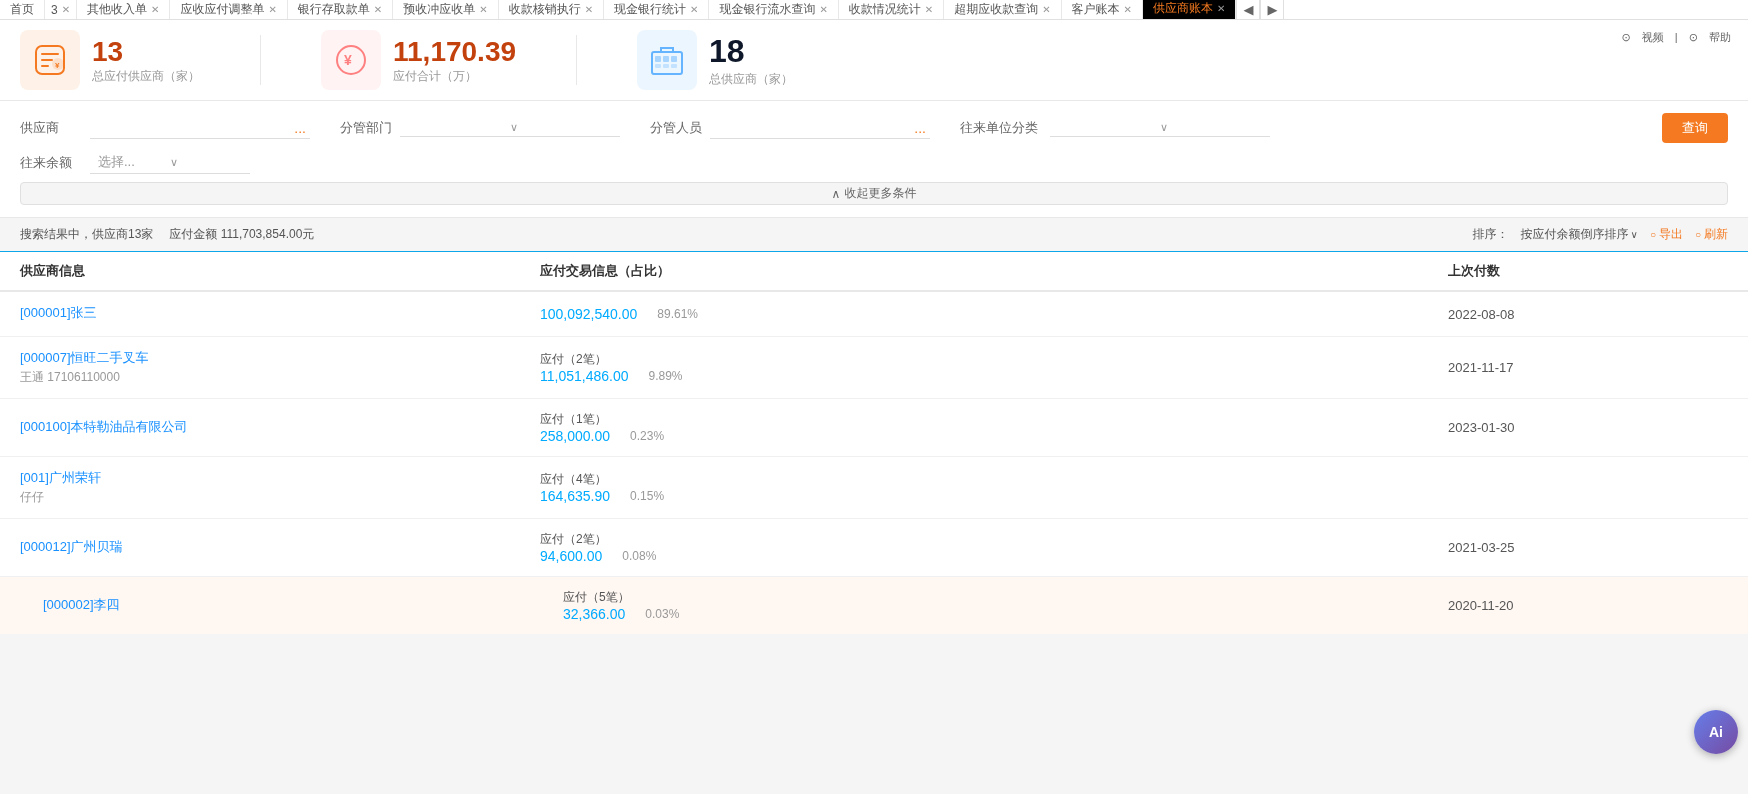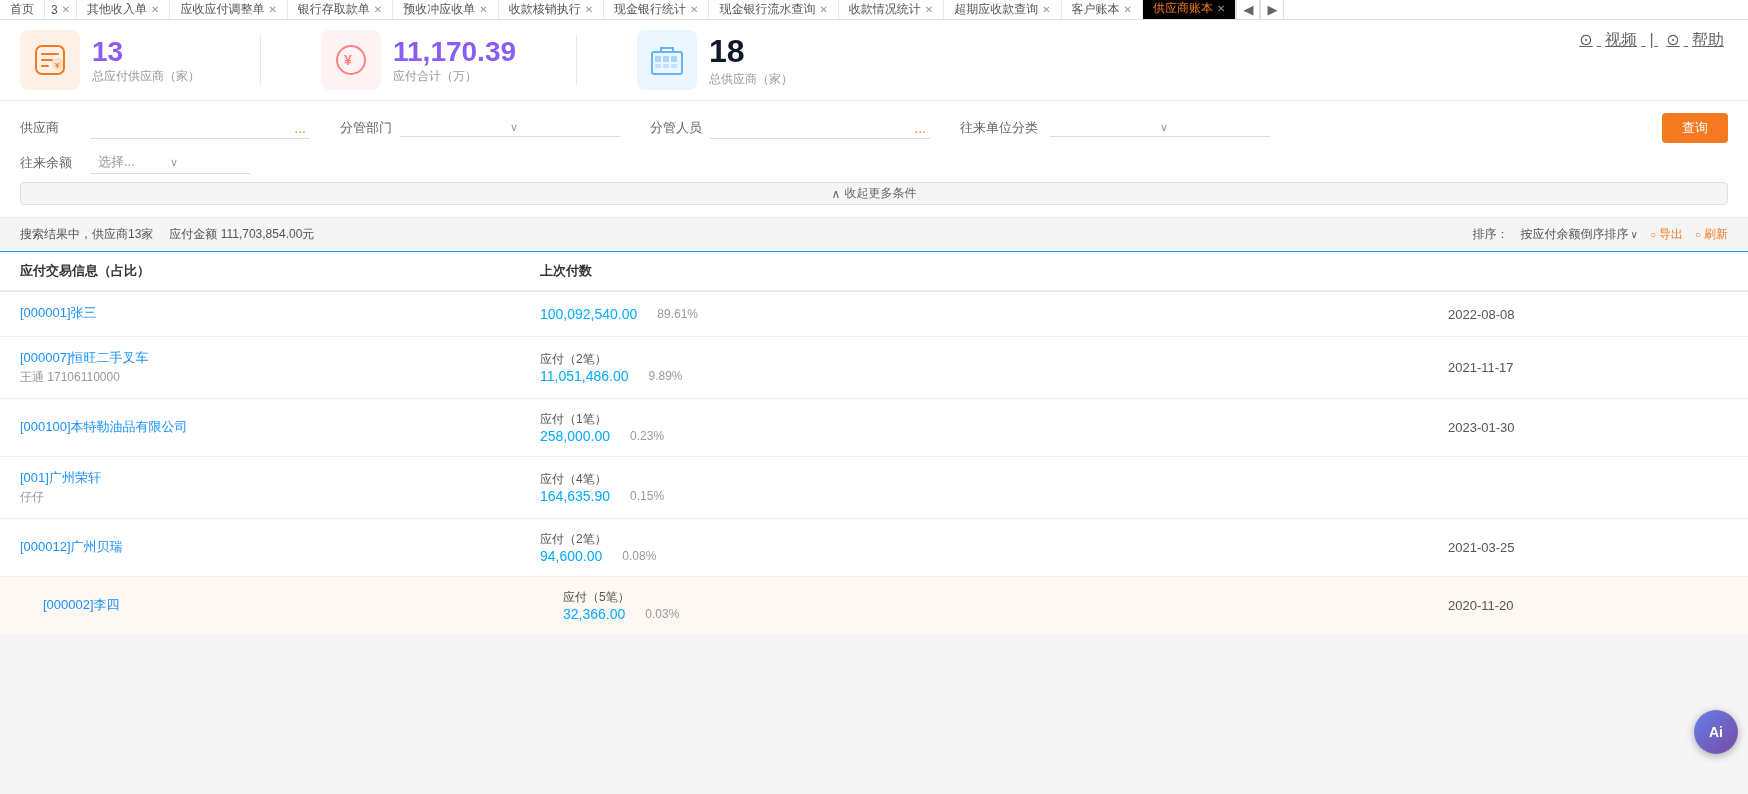--- a/index.html
+++ b/index.html
@@ -21,25 +21,25 @@
 
     
     .stats-bar {
       display: flex; background: #fff; padding: 10px 20px; align-items: center; border-bottom: 1px solid #e8e8e8; position: relative;
     }
     .stat-item { display: flex; align-items: center; margin-right: 60px; }
     .stat-icon { width: 60px; height: 60px; border-radius: 8px; display: flex; align-items: center; justify-content: center; margin-right: 12px; font-size: 28px; }
     .stat-icon.orange { background: rgba(244,121,32,0.1); color: #f47920; }
     .stat-icon.pink { background: rgba(255,100,100,0.08); color: #ff6464; }
     .stat-icon.blue { background: rgba(100,180,255,0.12); color: #64b4ff; }
-    .stat-content .number { font-size: 28px; font-weight: bold; color: #8b5cf6; line-height: 1.2; }
+    .stat-content .number { font-size: 28px; font-weight: bold; color: #c2410c; line-height: 1.2; }
     .stat-content .number.dark { color: #0f172a; font-size: 32px; }
     .stat-content .label { font-size: 12px; color: #999; }
     .stat-divider { width: 1px; height: 50px; background: #e8e8e8; margin-right: 60px; }
-    .top-right-links { position: absolute; right: 20px; top: 10px; font-size: 16px; color: #666; text-decoration: underline; }
+    .top-right-links { position: absolute; right: 13px; top: 10px; font-size: 11px; color: #666; }
     .top-right-links span { margin: 0 4px; cursor: pointer; color: #666; }
 
     
     .filter-area { background: #fff; padding: 12px 20px; border-bottom: 1px solid #e8e8e8; }
     .filter-row { display: flex; align-items: center; margin-bottom: 8px; }
     .filter-label { width: 70px; color: #666; font-size: 13px; flex-shrink: 0; }
     .filter-input { display: flex; align-items: center; border-bottom: 1px solid #ddd; min-width: 180px; padding: 2px 4px; margin-right: 30px; position: relative; cursor: pointer; }
     .filter-input input { border: none; outline: none; font-size: 13px; color: #333; width: 100%; background: transparent; }
     .filter-input .dots { color: #f47920; margin-left: 4px; font-size: 14px; }
     .filter-select { display: flex; align-items: center; border-bottom: 1px solid #ddd; min-width: 220px; padding: 2px 8px; margin-right: 30px; cursor: pointer; }
@@ -245,20 +245,21 @@
       <span>导出</span>
     </div>
     <div class="refresh-btn">
       <span>刷新</span>
     </div>
   </div>
 </div>
 
 <div class="table-area">
   <div class="table-header">
+    <div>供应商信息</div>
     <div>应付交易信息（占比）</div>
     <div>上次付数</div>
   </div>
 
   <div class="table-row">
     <div>
       <a class="supplier-name">[000001]张三</a>
       <div class="supplier-sub"></div>
     </div>
     <div class="pay-info">

